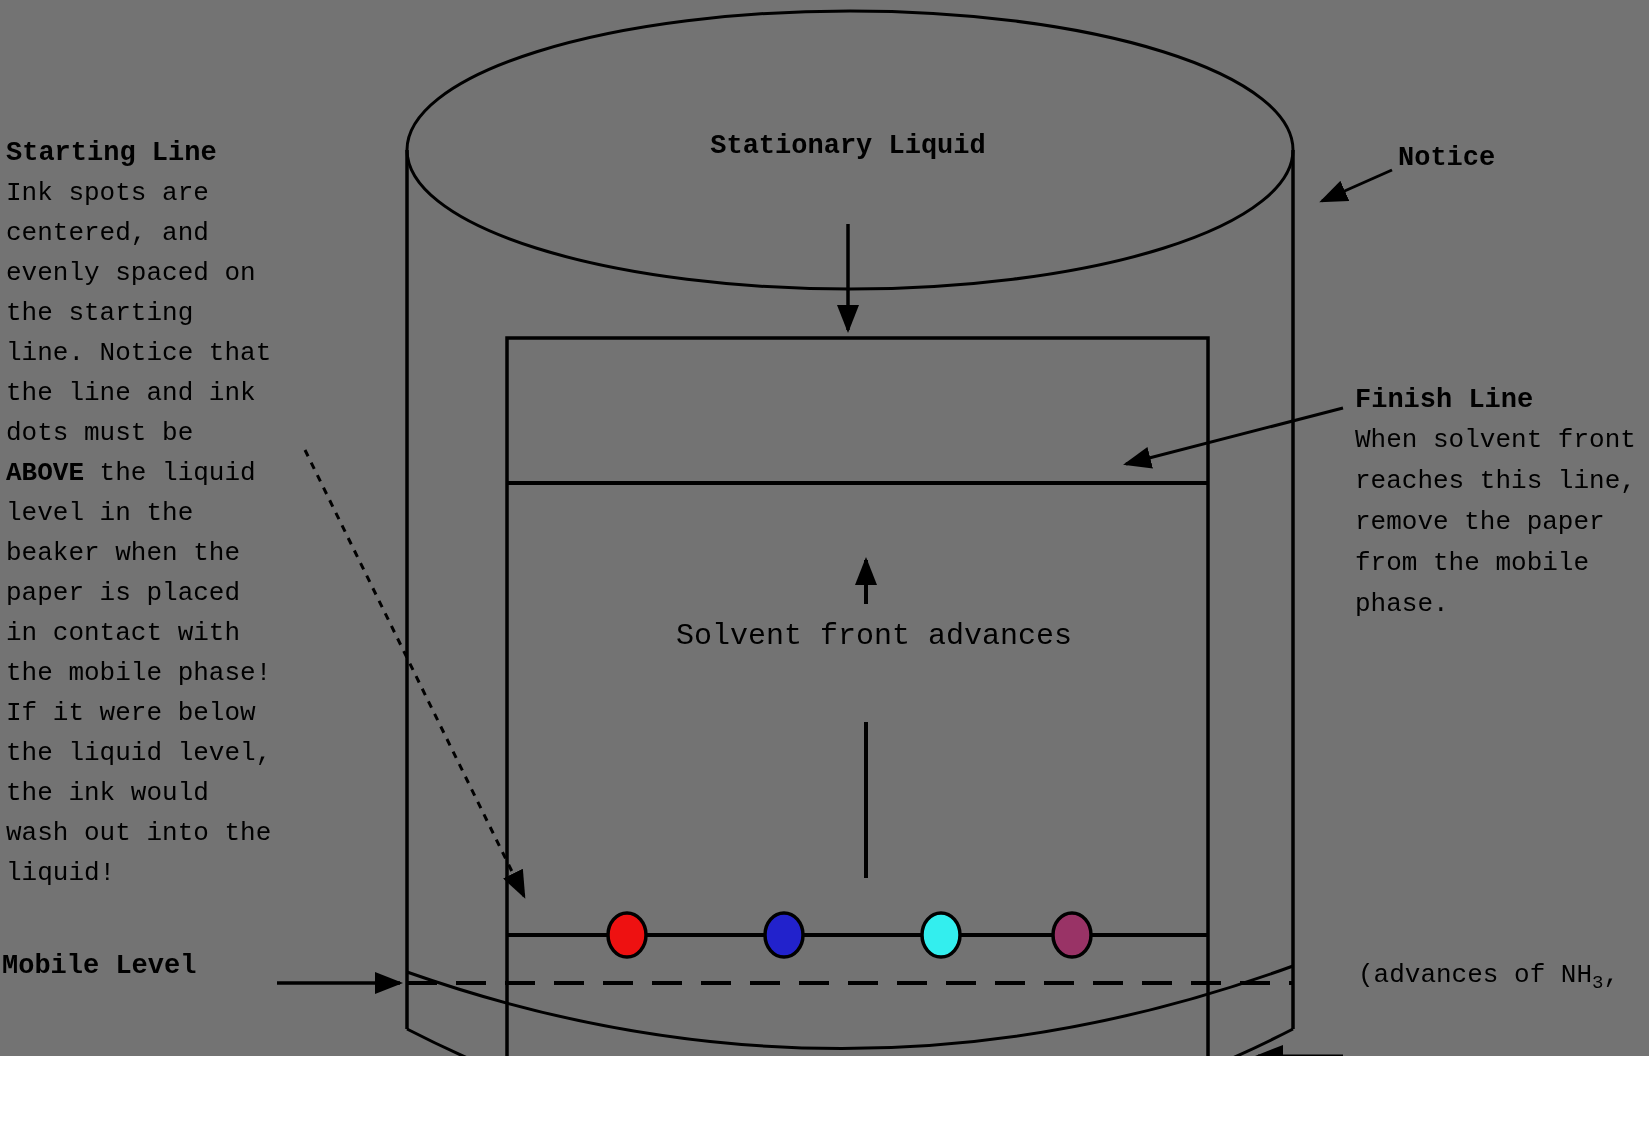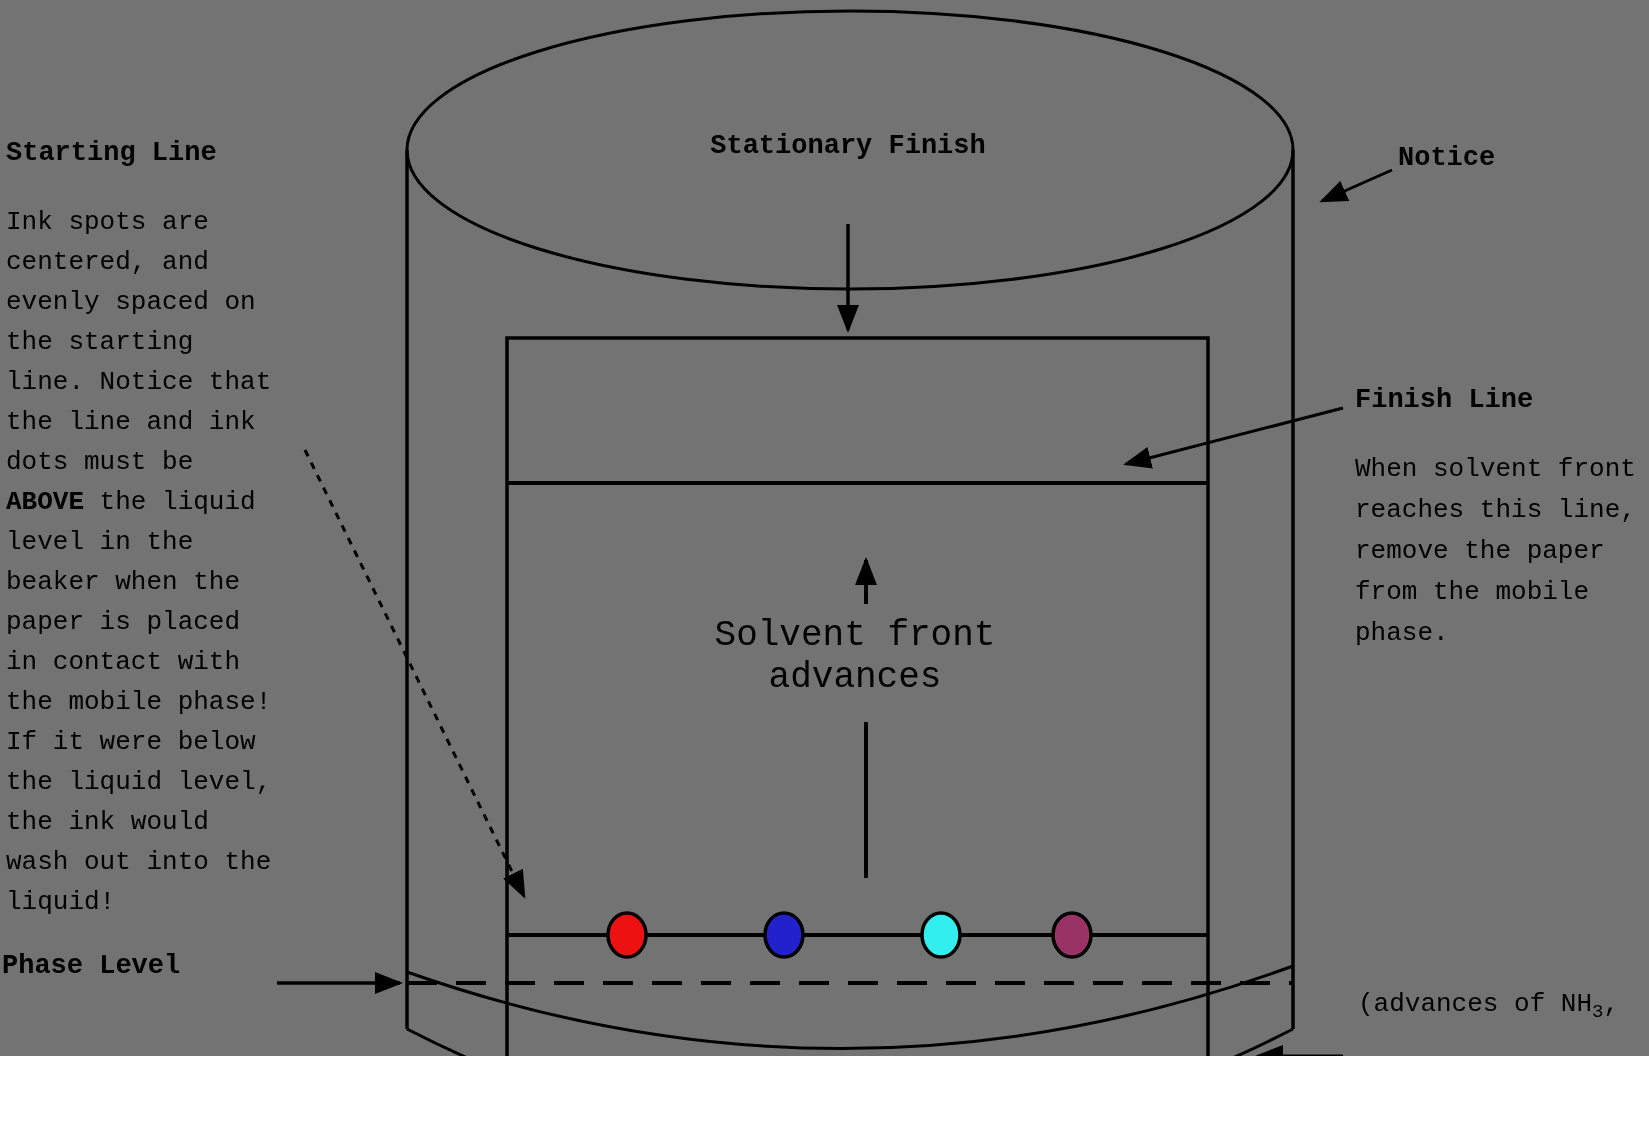--- a/index.html
+++ b/index.html
@@ -7,29 +7,29 @@
     position:relative;
     width:1649px;height:1056px;
     background:#737373;
     font-family:Liberation Mono, monospace;
     color:#000;
     overflow:hidden;
   }
   .canvas svg{position:absolute;left:0;top:0;}
   .txt{position:absolute;}
   .note-heading{font-weight:bold;font-size:27px;line-height:40px;}
-  .note-body{font-size:26px;line-height:40px;white-space:pre-wrap;margin-top:29px;}
+  .note-body{font-size:26px;line-height:40px;white-space:pre-wrap;}
   .note-body b{font-weight:bold;}
   .center{text-align:center;}
   #starting-note{left:6px;top:133px;width:276px;}
   #stationary-label{left:648px;top:126px;width:400px;}
   #beaker-label{left:1398px;top:138px;}
   #finish-note{left:1355px;top:380px;width:296px;}
   #finish-note .note-body{line-height:41px;}
-  #solvent-label{left:655px;top:615px;width:400px;font-size:36px;line-height:42px;}
+  #solvent-label{left:674px;top:615px;width:400px;font-size:30px;line-height:42px;}
   #liquid-label{left:2px;top:946px;}
   #mobile-note{left:1358px;top:950px;width:290px;}
   #mobile-note .note-body{line-height:50px;font-size:26px;}
   #mobile-note sub{font-size:19px;}
 </style>
 </head>
 <body>
 
 <div class="canvas">
 
@@ -74,38 +74,38 @@
 
     <line x1="1343" y1="1056" x2="1258" y2="1056" stroke="#000" stroke-width="3" marker-end="url(#ah)"></line>
   </svg>
 
   <div class="txt" id="starting-note">
     <div class="note-heading">Starting Line</div>
     <div class="note-body"><span>Ink spots are centered, and evenly spaced on the starting line. Notice that the line and ink dots must be </span><b>ABOVE</b><span> the liquid level in the beaker when the paper is placed in contact with the mobile phase!  If it were below the liquid level, the ink would wash out into the liquid!</span></div>
   </div>
 
   <div class="txt center" id="stationary-label">
-    <div class="note-heading">Stationary Finish</div>
+    <div class="note-heading">Stationary Liquid</div>
   </div>
 
   <div class="txt" id="beaker-label">
     <div class="note-heading">Notice</div>
   </div>
 
   <div class="txt" id="finish-note">
     <div class="note-heading">Finish Line</div>
     <div class="note-body">When solvent front reaches this line, remove the paper from the mobile phase.</div>
   </div>
 
   <div class="txt center" id="solvent-label">
     <div>Solvent front advances</div>
   </div>
 
   <div class="txt" id="liquid-label">
-    <div class="note-heading">Phase Level</div>
+    <div class="note-heading">Mobile Level</div>
   </div>
 
   <div class="txt" id="mobile-note">
     <div class="note-body"><span>(advances of NH</span><sub>3</sub><span>,</span><br>
       <span>butanol and water)</span></div>
   </div>
 
 </div>
 
 </body></html>

